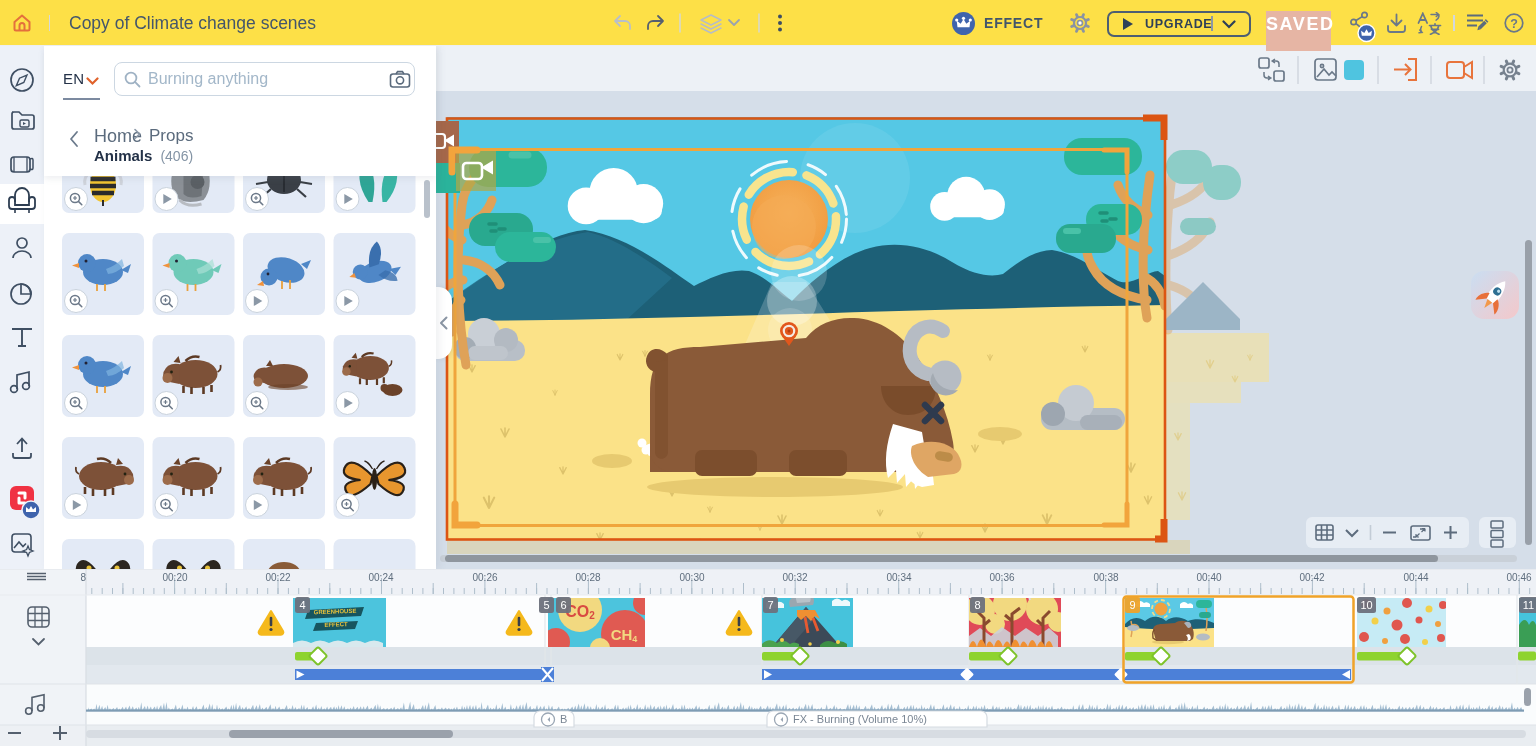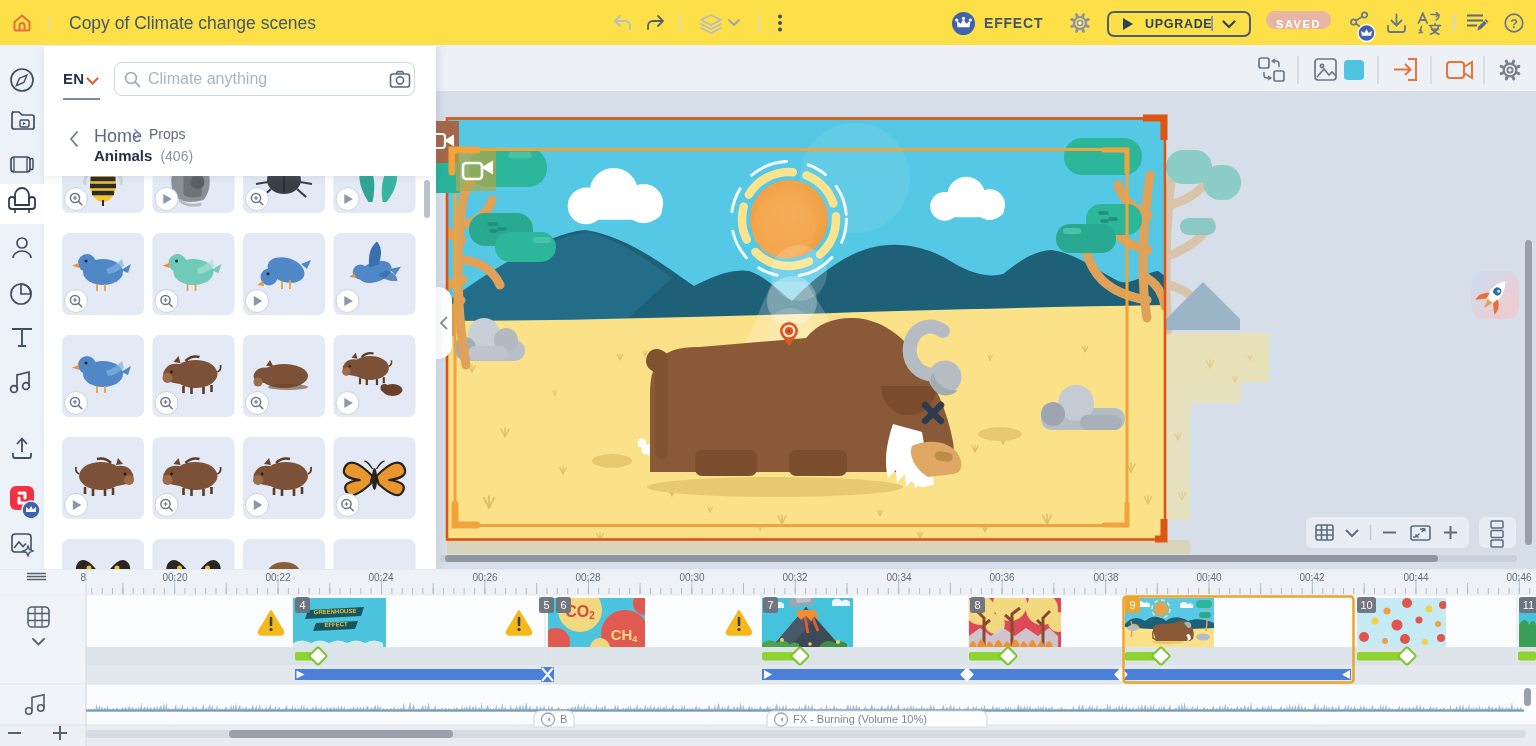--- a/index.html
+++ b/index.html
@@ -274,46 +274,46 @@
         <path d="M-5,3.5 h10 M-5,2 l0,-5 l3,2.5 l2,-3.5 l2,3.5 l3,-2.5 l0,5 Z" fill="#fff" stroke="none"></path>
       </g>
       <g stroke="#3f4f63" fill="none" stroke-width="1.6">
         <rect x="12" y="488" width="19" height="18" rx="3"></rect>
         <path d="M14,502 l5,-6 l4,4.5 l3,-3"></path>
         <path d="M28,500 l1.4,3.6 l3.6,1.4 l-3.6,1.4 l-1.4,3.6 l-1.4,-3.6 l-3.6,-1.4 l3.6,-1.4 Z" fill="#edf1f8" stroke-width="1.3"></path>
       </g>
     </svg>
     <div class="abs" style="left:44px;top:46px;width:392px;height:523px;background:#fff;box-shadow:3px 0 8px rgba(90,100,120,0.10)"></div>
     <div class="abs" style="left:44px;top:46px;width:392px;height:130px;background:#fff;box-shadow:0 3px 6px rgba(120,130,150,0.12);z-index:3">
-      <div class="abs" style="left:19px;top:24px;font-size:15px;font-weight:bold;color:#243248;letter-spacing:0.3px">EN</div>
+      <div class="abs" style="left:19px;top:24px;font-size:15px;font-weight:normal;color:#243248;letter-spacing:0.3px">EN</div>
       <svg class="abs" style="left:42px;top:31px" width="13" height="9">
         <path d="M1.5,1.5 L6.5,6.5 L11.5,1.5" stroke="#e0622b" stroke-width="2.2" fill="none" stroke-linecap="round"></path>
       </svg>
       <div class="abs" style="left:19px;top:52px;width:37px;height:2px;background:#7c8aa0"></div>
       <div class="abs" style="left:70px;top:16px;width:301px;height:34px;border:1.5px solid #ccd7e2;border-radius:8px"></div>
       <svg class="abs" style="left:80px;top:25px" width="17" height="17">
         <circle cx="7" cy="7" r="5.4" stroke="#9fb2c4" stroke-width="1.8" fill="none"></circle>
         <path d="M11.2,11.2 L15.5,15.5" stroke="#9fb2c4" stroke-width="1.8" stroke-linecap="round"></path>
       </svg>
-      <div class="abs" style="left:104px;top:24px;font-size:16px;color:#a3b7c9">Climate anything</div>
+      <div class="abs" style="left:104px;top:24px;font-size:16px;color:#a3b7c9">Burning anything</div>
       <svg class="abs" style="left:345px;top:24px" width="22" height="19" viewBox="0 0 22 19">
         <g stroke="#5a6a7c" stroke-width="1.6" fill="none">
           <rect x="1.5" y="4" width="19" height="13" rx="2.5"></rect>
           <path d="M7,4 l1.6,-2.4 h4.8 L15,4"></path>
           <circle cx="11" cy="10.3" r="3.6"></circle>
         </g>
       </svg>
       <svg class="abs" style="left:24px;top:84px" width="12" height="18">
         <path d="M9,2 L3,9 L9,16" stroke="#6b7a8c" stroke-width="1.8" fill="none" stroke-linecap="round" stroke-linejoin="round"></path>
       </svg>
       <div class="abs" style="left:50px;top:80px;font-size:18px;color:#5b6b7d">Home</div>
       <svg class="abs" style="left:89px;top:82px" width="8" height="12">
         <path d="M2,1.5 L6.5,6 L2,10.5" stroke="#8a97a6" stroke-width="1.6" fill="none" stroke-linecap="round"></path>
       </svg>
-      <div class="abs" style="left:105px;top:80px;font-size:14px;color:#5b6b7d">Props</div>
+      <div class="abs" style="left:105px;top:80px;font-size:17px;color:#5b6b7d">Props</div>
       <div class="abs" style="left:50px;top:101px;font-size:15px;font-weight:bold;color:#243248">Animals <span style="font-weight:normal;font-size:14px;color:#8494a5">&nbsp;(406)</span></div>
     </div>
     <svg class="abs" style="left:44px;top:46px;z-index:2" width="392" height="523" viewBox="44 46 392 523">
       <rect x="62" y="131" width="82" height="82" rx="7" fill="#e3eaf6"></rect>
       <rect x="152.5" y="131" width="82" height="82" rx="7" fill="#e3eaf6"></rect>
       <rect x="243" y="131" width="82" height="82" rx="7" fill="#e3eaf6"></rect>
       <rect x="333.5" y="131" width="82" height="82" rx="7" fill="#e3eaf6"></rect>
       <rect x="62" y="233" width="82" height="82" rx="7" fill="#e3eaf6"></rect>
       <rect x="152.5" y="233" width="82" height="82" rx="7" fill="#e3eaf6"></rect>
       <rect x="243" y="233" width="82" height="82" rx="7" fill="#e3eaf6"></rect>
@@ -609,21 +609,21 @@
       </svg>
       <div class="abs" style="left:1107px;top:11px;width:144px;height:26px;border:2px solid #4d5e72;border-radius:7px"></div>
       <svg class="abs" style="left:1122px;top:17px" width="12" height="14">
         <path d="M1,1 L11,7 L1,13 Z" fill="#2e4058"></path>
       </svg>
       <div class="abs" style="left:1145px;top:17px;font-size:12.5px;font-weight:bold;color:#2e4058;letter-spacing:0.7px">UPGRADE</div>
       <div class="abs" style="left:1211px;top:16px;width:1.5px;height:15px;background:#8d98a6"></div>
       <svg class="abs" style="left:1222px;top:20px" width="14" height="9">
         <path d="M1.5,1.5 L7,7 L12.5,1.5" stroke="#2e4058" stroke-width="2.2" fill="none" stroke-linecap="round"></path>
       </svg>
-      <div class="abs" style="left:1266px;top:11px;width:65px;height:18px;background:#e6b5a4;border-radius:10px;color:#fff;font-size:11px;font-weight:bold;letter-spacing:1.6px;text-align:center;line-height:26px">SAVED</div>
+      <div class="abs" style="left:1266px;top:11px;width:65px;height:40px;background:#e6b5a4;border-radius:0;color:#fff;font-size:18px;font-weight:bold;letter-spacing:1.6px;text-align:center;line-height:26px">SAVED</div>
       <svg class="abs" style="left:1350px;top:11px" width="32" height="32" viewBox="0 0 32 32">
         <g fill="none" stroke="#6a7888" stroke-width="1.7">
           <circle cx="14.5" cy="4" r="2.7"></circle>
           <circle cx="3.6" cy="11" r="2.7"></circle>
           <path d="M12.2,5.6 L6,9.5 M6,12.7 L11.5,17"></path>
         </g>
         <circle cx="16.5" cy="22" r="8.5" fill="#3f64ad" stroke="#fff" stroke-width="1.4"></circle>
         <g transform="translate(16.5,23)">
           <path d="M-4.7,3.2 h9.4 M-4.7,1.7 l-0.7,-5 l3.2,2.4 l2.2,-3.8 l2.2,3.8 l3.2,-2.4 l-0.7,5 Z" fill="#fff"></path>
         </g>

